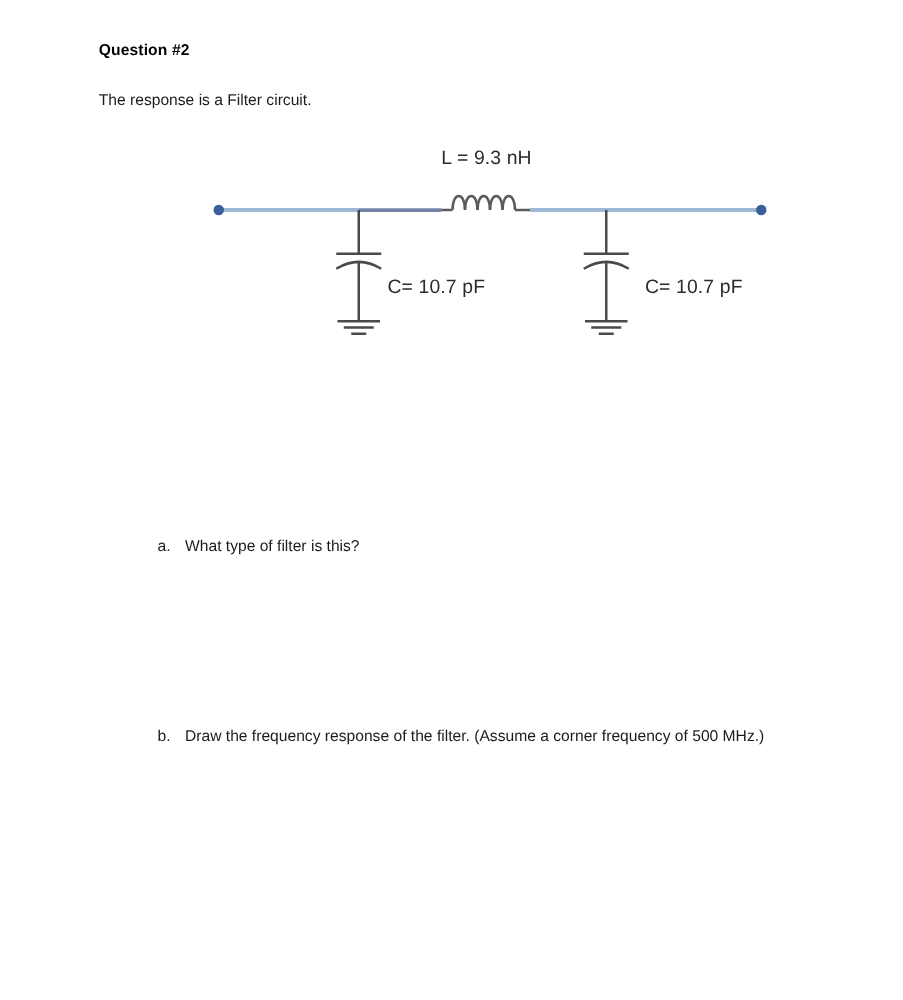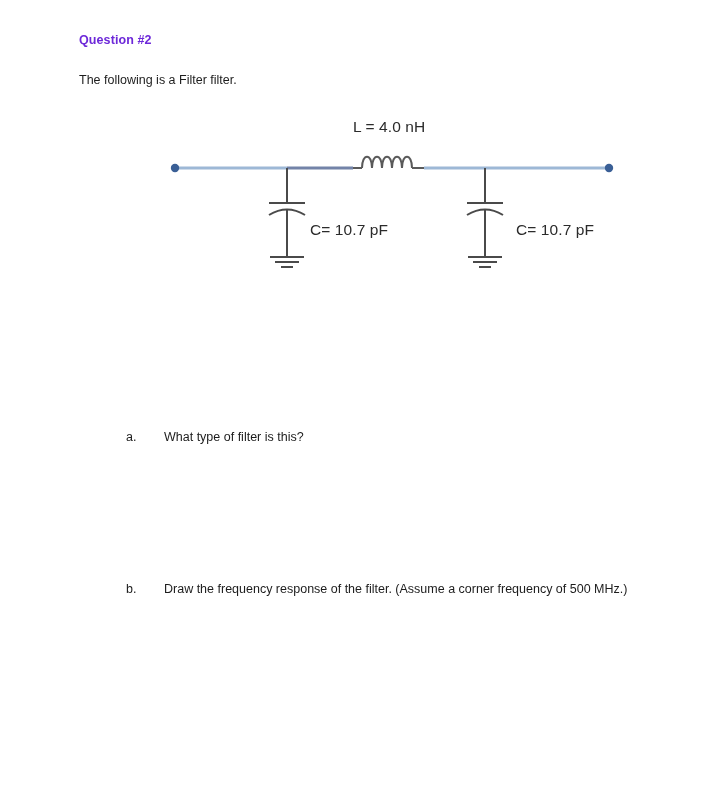--- a/index.html
+++ b/index.html
@@ -23,21 +23,21 @@
   }
 
   
   .q-title {
     position: absolute;
     left: 79px;
     top: 33px;
     font-size: 12.5px;
     font-weight: 600;
     letter-spacing: 0.1px;
-    color: #6d28d9;
+    color: #000000;
     white-space: nowrap;
   }
   .q-intro {
     position: absolute;
     left: 79px;
     top: 73px;
     font-size: 12.5px;
     font-weight: 400;
     color: #1c1c1c;
     white-space: nowrap;
@@ -50,21 +50,21 @@
     color: #1c1c1c;
   }
   .sub-item .marker {
     position: absolute;
     left: 0;
     top: 0;
     width: 22px;
   }
   .sub-item .body {
     display: block;
-    margin-left: 38px;
+    margin-left: 22px;
   }
   #item-a { left: 126px; top: 429px; width: 480px; }
   #item-b { left: 126px; top: 581px; width: 512px; }
 
   
   .circuit {
     position: absolute;
     left: 150px;
     top: 105px;
     width: 500px;
@@ -89,21 +89,21 @@
   #lbl-C1 { left: 160px; top: 116px; }
   #lbl-C2 { left: 366px; top: 116px; }
 </style>
 </head>
 <body>
 
 <div class="page">
 
   <div class="q-title">Question #2</div>
 
-  <div class="q-intro">The following is a Filter filter.</div>
+  <div class="q-intro">The response is a Filter circuit.</div>
 
   <div class="circuit">
 
     <svg viewBox="0 0 500 190" xmlns="http://www.w3.org/2000/svg">
 
       <line x1="26" y1="63" x2="137" y2="63" stroke="#9DB8D6" stroke-width="3.2"></line>
 
       <line x1="137" y1="63" x2="203" y2="63" stroke="#7383A8" stroke-width="3"></line>
 
       <line x1="203" y1="63" x2="212" y2="63" stroke="#5a5a5a" stroke-width="2"></line>
@@ -147,21 +147,21 @@
         <path d="M317,110 Q335,99 353,110" fill="none" stroke="#4a4a4a" stroke-width="2"></path>
         <line x1="335" y1="104" x2="335" y2="152" stroke="#4a4a4a" stroke-width="2"></line>
         <g>
           <line x1="318" y1="152" x2="352" y2="152" stroke="#4a4a4a" stroke-width="2"></line>
           <line x1="323" y1="157" x2="347" y2="157" stroke="#4a4a4a" stroke-width="2"></line>
           <line x1="329" y1="162" x2="341" y2="162" stroke="#4a4a4a" stroke-width="2"></line>
         </g>
       </g>
     </svg>
 
-    <div class="lbl" id="lbl-L">L = 4.0 nH</div>
+    <div class="lbl" id="lbl-L">L = 9.3 nH</div>
 
     <div class="lbl" id="lbl-C1">C= 10.7 pF</div>
 
     <div class="lbl" id="lbl-C2">C= 10.7 pF</div>
   </div>
 
   <div class="sub-item" id="item-a">
     <span class="marker">a.</span>
     <span class="body">What type of filter is this?</span>
   </div>

